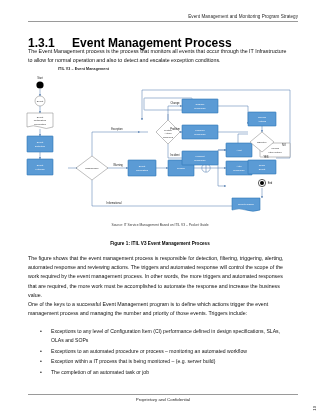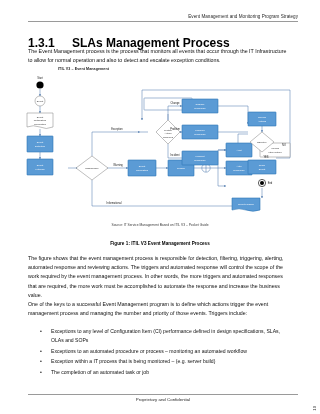--- a/index.html
+++ b/index.html
@@ -199,21 +199,21 @@
 
 <div class="page">
 
   <div class="header">
     <div class="header-text">Event Management and Monitoring Program Strategy</div>
     <div class="header-rule"></div>
   </div>
 
   <div class="sec-head">
     <span class="sec-num">1.3.1</span>
-    <span class="sec-title">SLAs Management Process</span>
+    <span class="sec-title">Event Management Process</span>
   </div>
 
   <div class="intro">The Event Management process is the process that monitors all events that occur through the IT Infrastructure to allow for normal operation and also to detect and escalate exception conditions.</div>
 
   <div class="diagram-label">ITIL V3 – Event Management</div>
 
   <div class="diagram-wrap">
     <svg width="280" height="142" viewBox="0 0 280 142" xmlns="http://www.w3.org/2000/svg">
       <defs>
         <marker id="arrow" viewBox="0 0 10 10" refX="9" refY="5" markerWidth="4" markerHeight="4" orient="auto-start-reverse">

